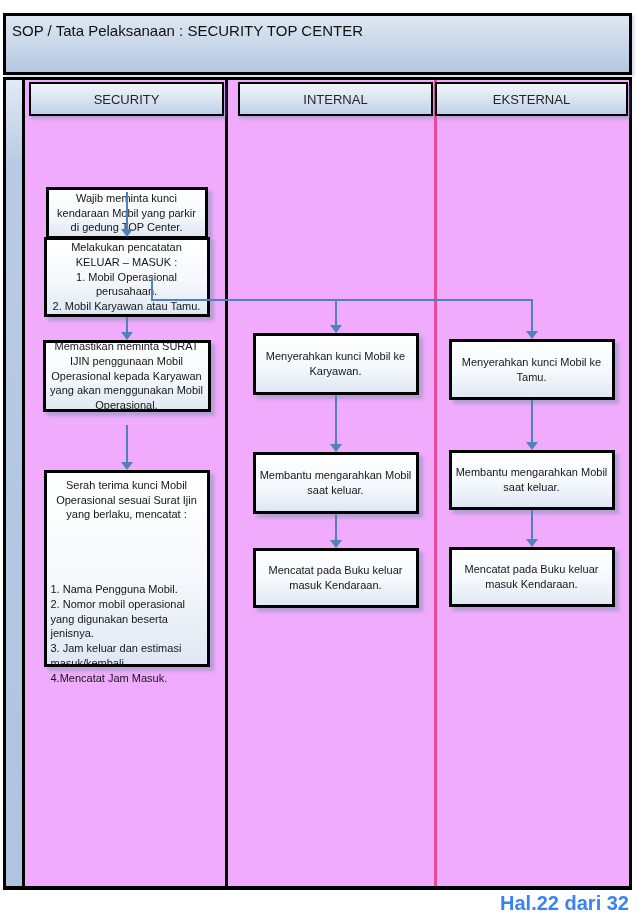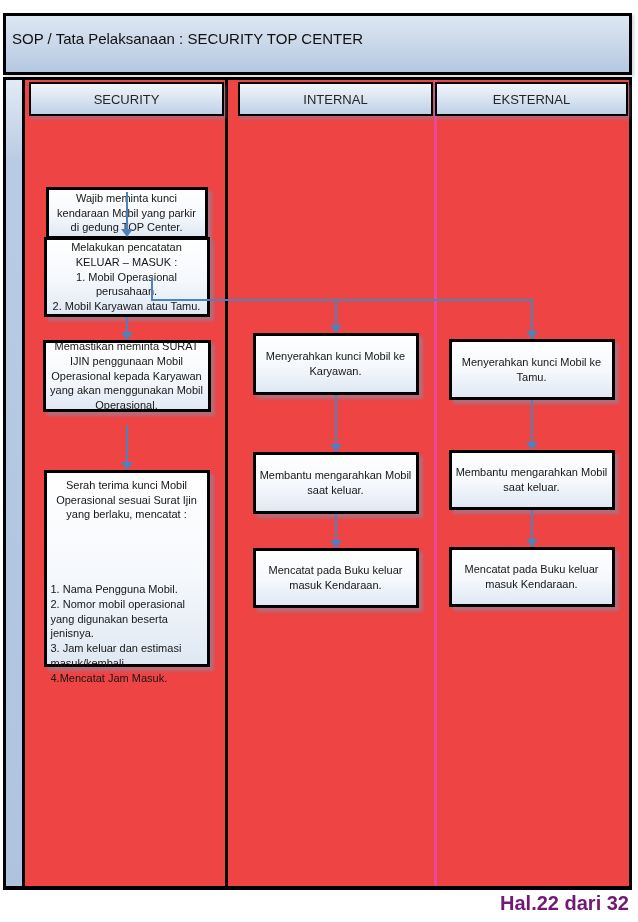--- a/index.html
+++ b/index.html
@@ -10,34 +10,34 @@
     width: 638px; height: 922px;
     background: #ffffff;
     overflow: hidden;
   }
   
   .title-band {
     position: absolute; left: 3px; top: 13px;
     width: 629px; height: 62px;
     border: 3px solid #000;
     background: linear-gradient(180deg, #dde7f3 0%, #ccd9ea 45%, #b4c7e1 100%);
-    padding: 12px 6px;
+    padding: 4px 6px;
     box-shadow: 2px 2px 3px rgba(120,140,170,.35);
   }
   .title-line {
     font-size: 15px; line-height: 1.45; color: #101010;
     white-space: nowrap;
   }
   
   .table {
     position: absolute; left: 3px; top: 77px;
     width: 629px; height: 813px;
     border: 3px solid #000;
     border-bottom-width: 4px;
-    background: #ef4444;
+    background: #f0abfc;
   }
   .strip {
     position: absolute; left: 0; top: 0; bottom: 0;
     width: 19px;
     border-right: 3px solid #000;
     background: linear-gradient(180deg, #e2eaf5 0%, #b9cbe4 10%, #afc3df 100%);
   }
   .lane { position: absolute; top: 0; bottom: 0; }
   .lane-sec { left: 22px;  width: 200px; border-right: 3px solid #000; }
   .lane-int { left: 231px; width: 200px; border-right: 3px solid #ec4899; }
@@ -78,21 +78,21 @@
     width: 0; height: 0;
     border-left: 6px solid transparent;
     border-right: 6px solid transparent;
     border-top: 8px solid var(--arrow-blue, #4f81bd);
   }
   .overlay { position: absolute; left: 0; top: 0; right: 0; bottom: 0; pointer-events: none; }
   .seg { position: absolute; background: var(--arrow-blue, #4f81bd); }
   
   .footer {
     position: absolute; right: 9px; top: 892px;
-    font-size: 20px; font-weight: bold; color: #701a75;
+    font-size: 20px; font-weight: bold; color: #3b82f6;
     letter-spacing: 0;
   }
 </style>
 </head>
 <body>
 
 <div class="sheet">
 
   <div class="title-band">
     <div class="title-line">SOP / Tata Pelaksanaan : SECURITY TOP CENTER</div>

